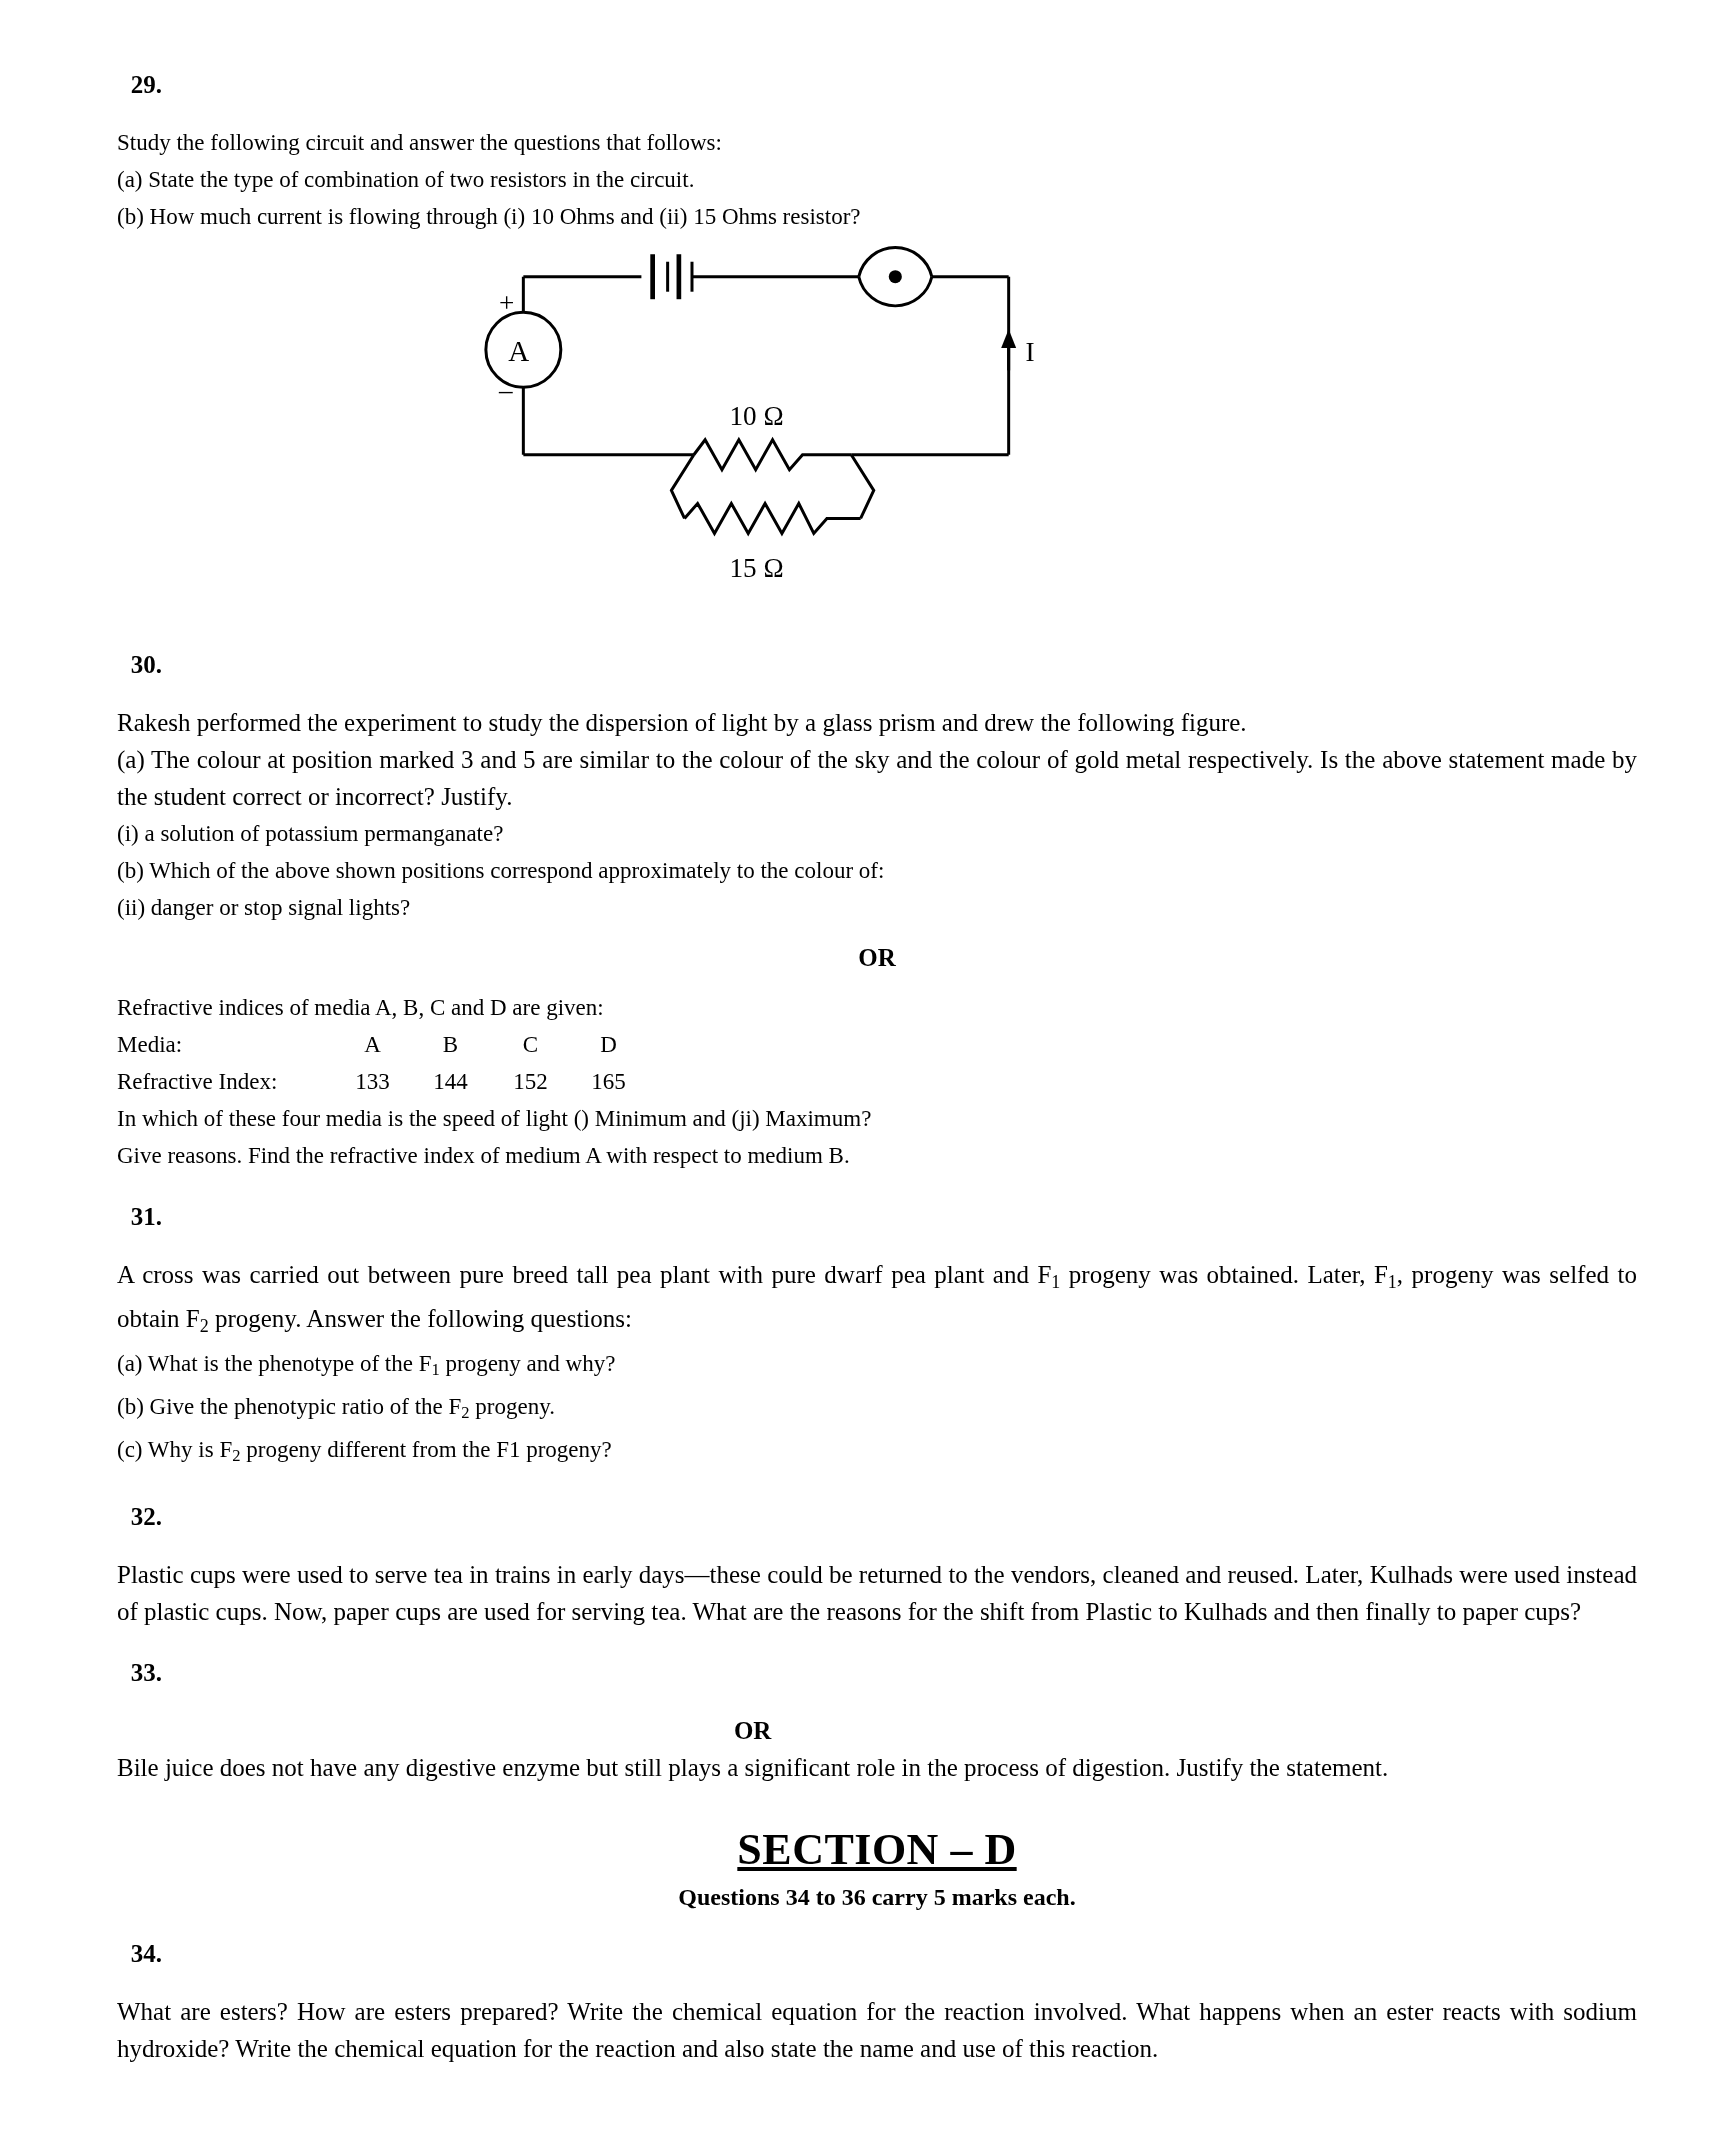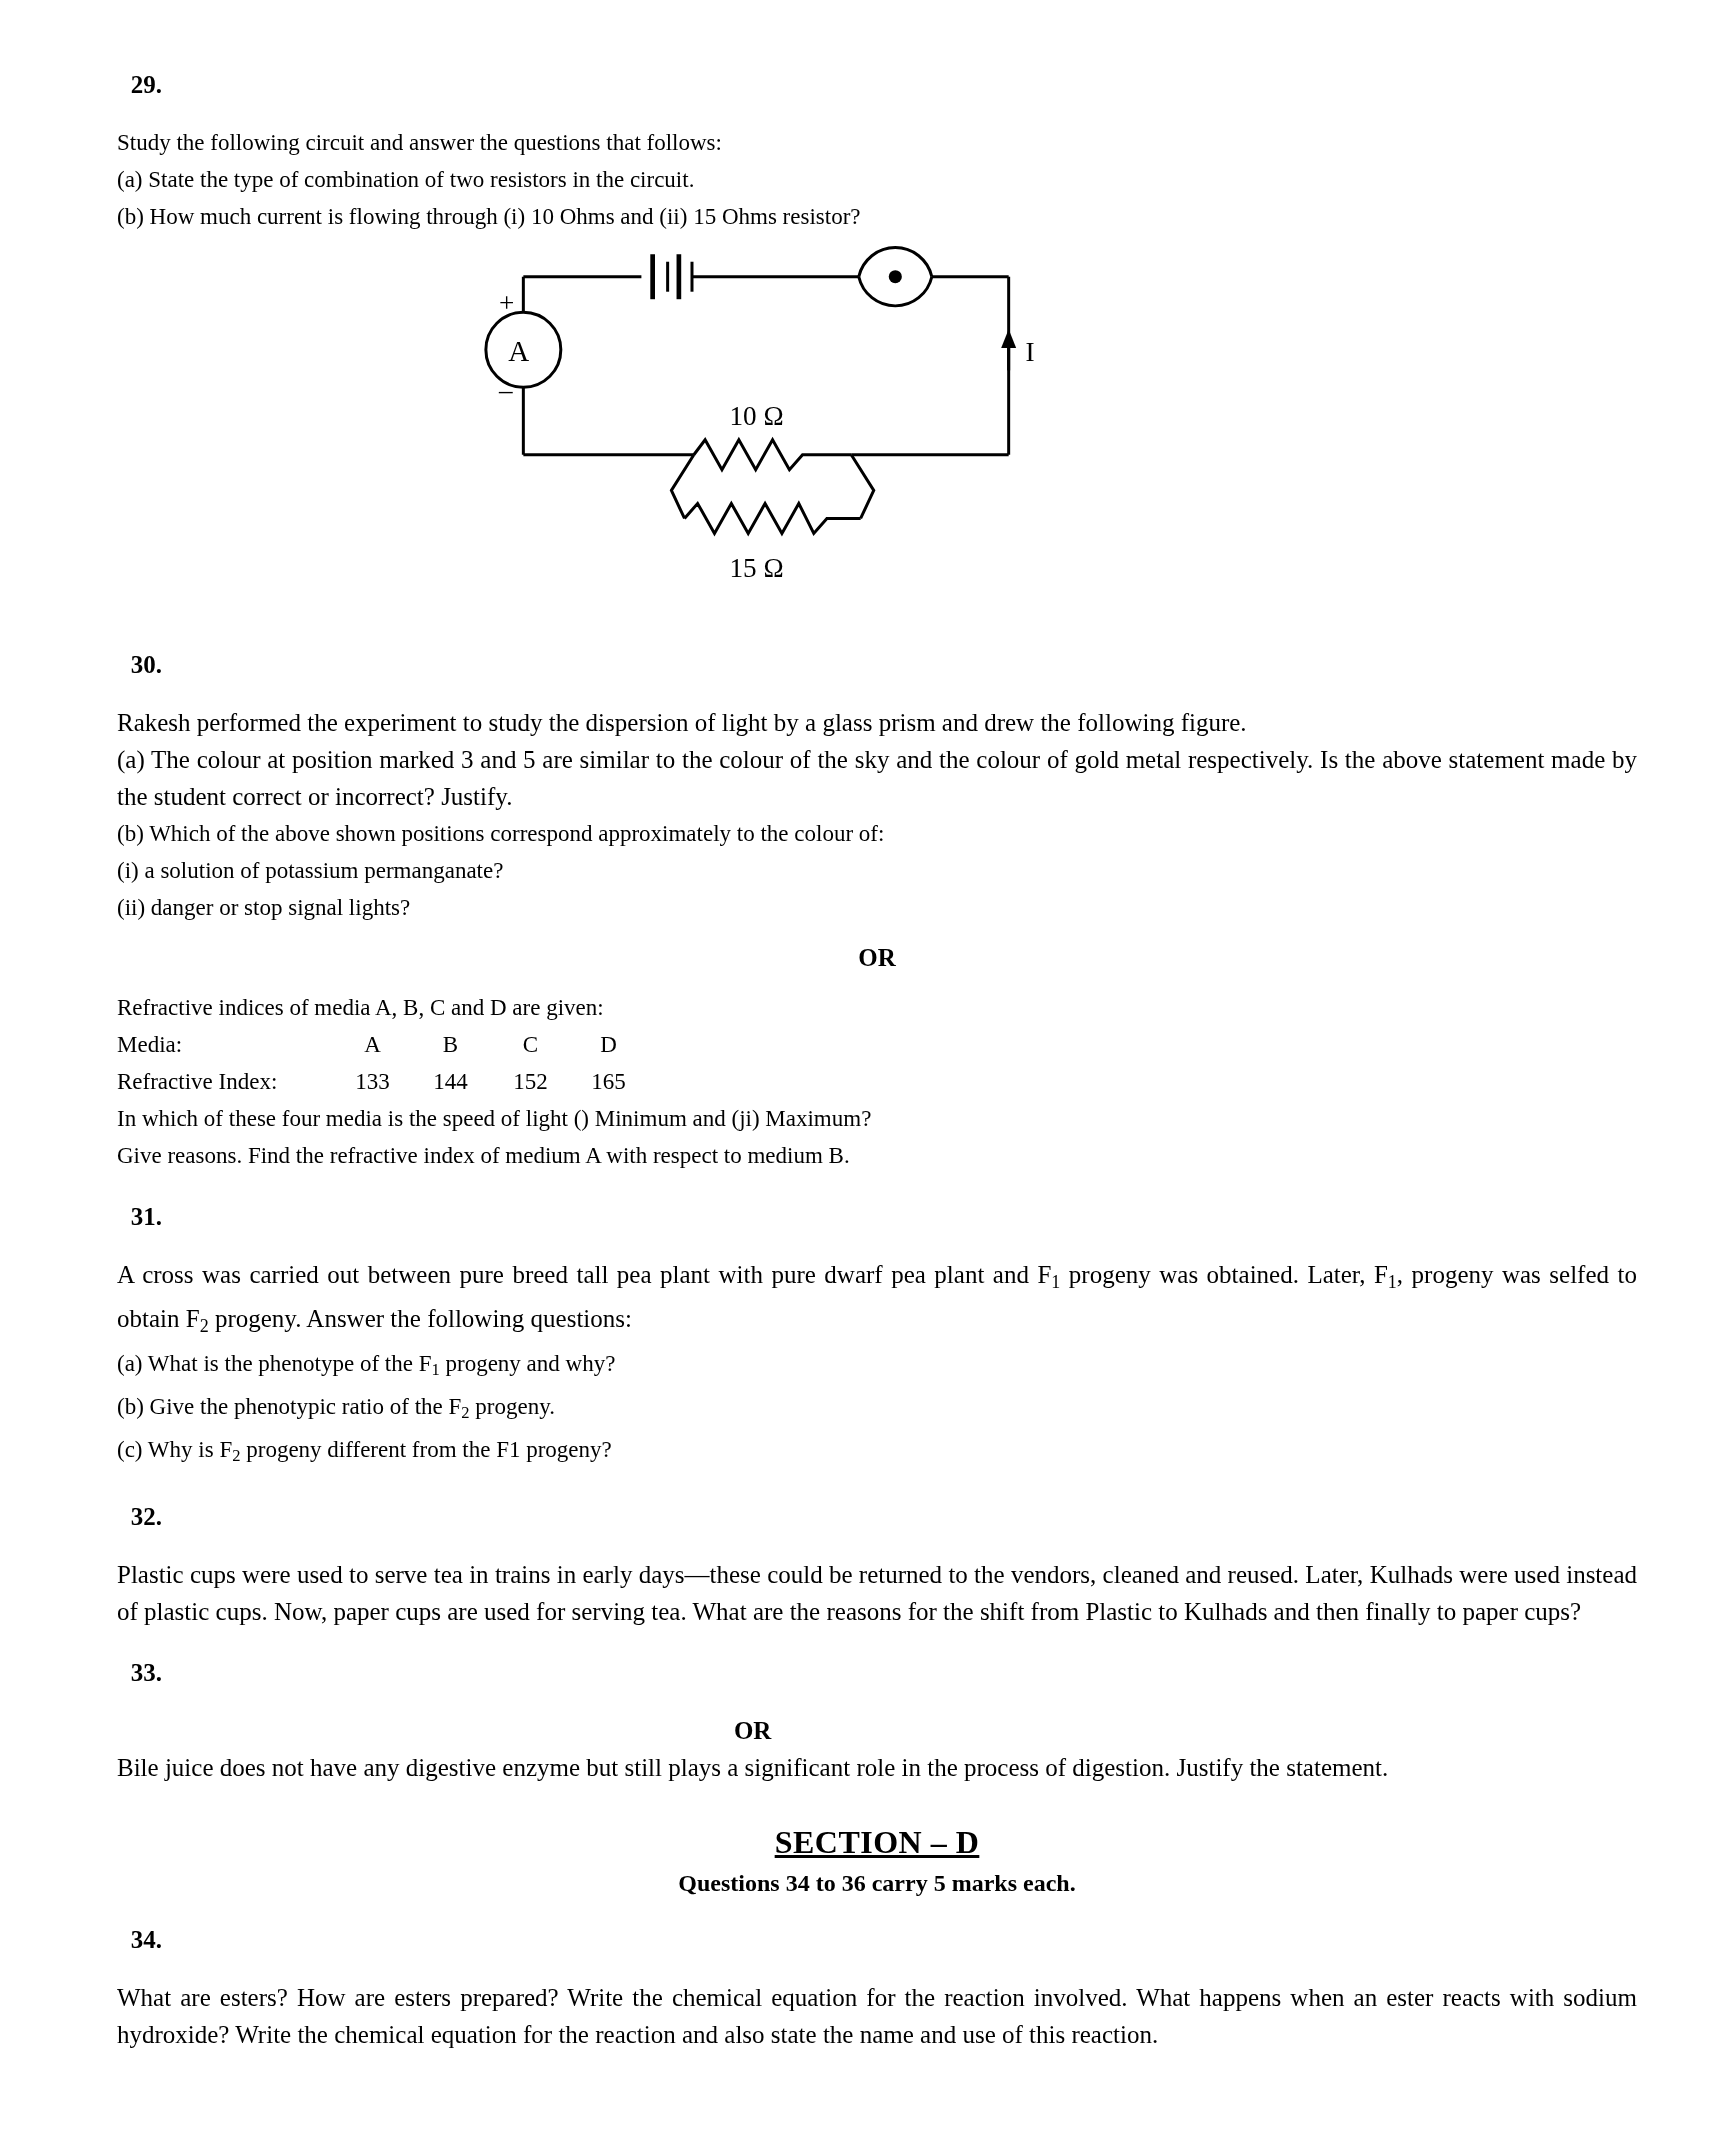--- a/index.html
+++ b/index.html
@@ -54,21 +54,21 @@
     font-size: 25px;
     text-align: center;
     line-height: 37px;
   }
   .gap-sm { height: 13px; }
   .gap-md { height: 24px; }
   .gap-lg { height: 32px; }
   .section-head {
     text-align: center;
     font-weight: bold;
-    font-size: 32px;
+    font-size: 44px;
     text-decoration: underline;
     letter-spacing: 0.5px;
     margin-top: 5.6px;
   }
   .section-sub {
     text-align: center;
     font-weight: bold;
     font-size: 24px;
     margin-top: 9.4px;
   }
@@ -144,22 +144,22 @@
     </svg>
   </div>
 
   <div class="gap-sm"></div>
 
   <div class="q-block">
     <div class="q-num">30.</div>
     <div class="q-body">
       <div class="just">Rakesh performed the experiment to study the dispersion of light by a glass prism and drew the following figure.</div>
       <div class="just">(a) The colour at position marked 3 and 5 are similar to the colour of the sky and the colour of gold metal respectively. Is the above statement made by the student correct or incorrect? Justify.</div>
+      <div class="line">(i) a solution of potassium permanganate?</div>
       <div class="line">(b) Which of the above shown positions correspond approximately to the colour of:</div>
-      <div class="line">(i) a solution of potassium permanganate?</div>
       <div class="line">(ii) danger or stop signal lights?</div>
       <div class="gap-sm"></div>
       <div class="or">OR</div>
       <div class="gap-sm"></div>
       <div class="line">Refractive indices of media A, B, C and D are given:</div>
       <div class="line media-row">
         <span class="cell" style="width:217px">Media:</span><span class="cell" style="width:77px;text-align:center">A</span><span class="cell" style="width:79px;text-align:center">B</span><span class="cell" style="width:81px;text-align:center">C</span><span class="cell" style="width:75px;text-align:center">D</span>
       </div>
       <div class="line media-row">
         <span class="cell" style="width:217px">Refractive Index:</span><span class="cell" style="width:77px;text-align:center">133</span><span class="cell" style="width:79px;text-align:center">144</span><span class="cell" style="width:81px;text-align:center">152</span><span class="cell" style="width:75px;text-align:center">165</span>

